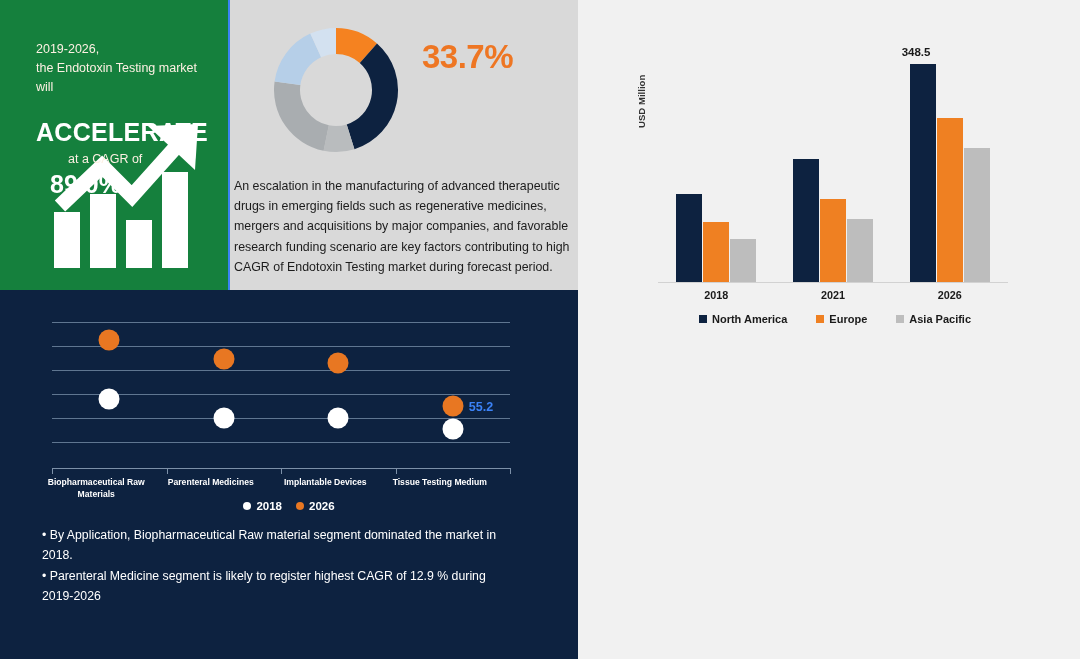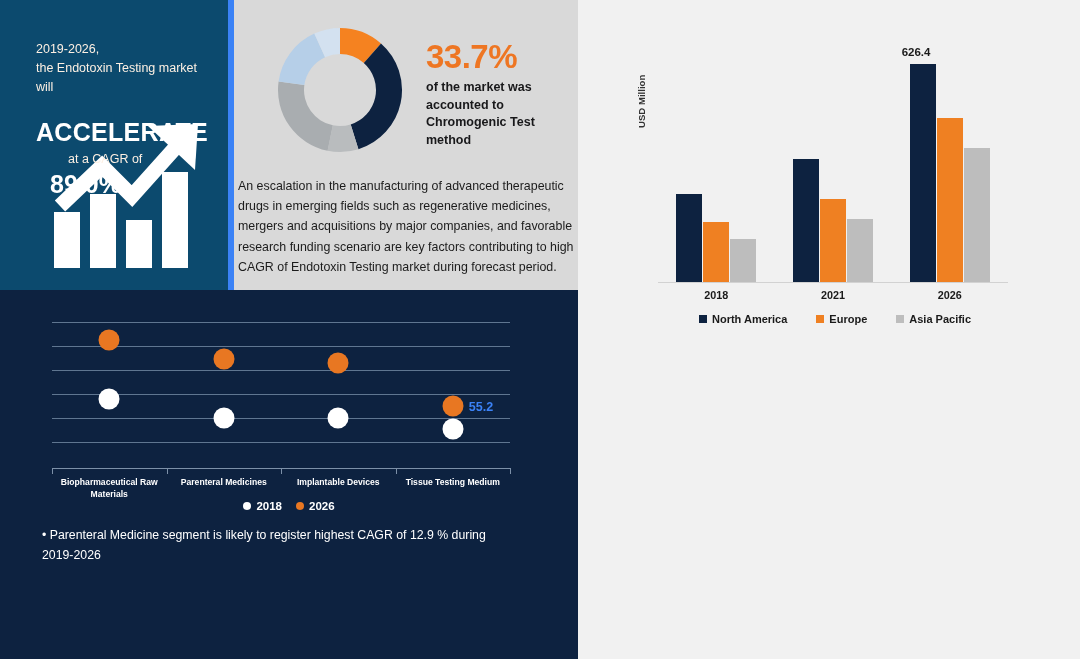--- a/index.html
+++ b/index.html
@@ -19,21 +19,21 @@
   .left-col {
     position: absolute; left: 0; top: 0;
     width: 578px; height: 659px;
     background: #0d2240;
   }
 
   
   .accel-panel {
     position: absolute; left: 0; top: 0;
     width: 228px; height: 290px;
-    background: #0c4a6e;
+    background: #15803d;
     overflow: hidden;
   }
   .accel-text {
     position: absolute; left: 36px; top: 40px;
     width: 190px;
     color: #ffffff;
   }
   .accel-l1 { font-size: 12.5px; line-height: 19px; color: #fdf0e3; }
   .accel-l2 { font-size: 12.5px; line-height: 19px; color: #fdf0e3; }
   .accel-l3 { font-size: 12.5px; line-height: 19px; color: #fdf0e3; }
@@ -46,21 +46,21 @@
     font-size: 25px; font-weight: bold; color: #ffffff;
     line-height: 30px; padding-left: 14px;
   }
   .accel-graphic { position: absolute; left: 52px; top: 120px; }
 
   
   .donut-panel {
     position: absolute; left: 228px; top: 0;
     width: 350px; height: 290px;
     background: #d9d9d9;
-    border-left: 6px solid #3b82f6;
+    border-left: 2px solid #3b82f6;
   }
   .donut-wrap { position: absolute; left: 38px; top: 22px; }
   .pct-block { position: absolute; left: 192px; top: 38px; width: 150px; }
   .pct-big {
     font-size: 33px; font-weight: bold; color: #ee7623;
     line-height: 38px; letter-spacing: -.5px;
   }
   .pct-sub {
     font-size: 12.5px; font-weight: bold; color: #18181a;
     line-height: 17.5px; margin-top: 3px;
@@ -87,21 +87,21 @@
   .dp-dot.y2018 { background: #ffffff; }
   .dp-dot.y2026 { background: #e87722; }
   .dp-value-label {
     position: absolute; color: #3b82f6; font-size: 12.5px; font-weight: bold;
   }
   .dp-axis {
     position: absolute; left: 52px; top: 168px; width: 458px; height: 1px;
     background: #7c90a8;
   }
   .dp-tick { position: absolute; top: 168px; width: 1px; height: 6px; background: #7c90a8; }
-  .dp-cats { position: absolute; left: 52px; top: 176px; width: 458px; display: flex; }
+  .dp-cats { position: absolute; left: 39px; top: 176px; width: 458px; display: flex; }
   .dp-cat {
     flex: 1; text-align: center; color: #ffffff;
     font-size: 8.6px; font-weight: bold; line-height: 12px;
     padding: 0 2px;
   }
   .dp-legend {
     position: absolute; left: 0; top: 200px; width: 578px;
     display: flex; justify-content: center; align-items: center; gap: 14px;
   }
   .dp-leg-item { display: flex; align-items: center; gap: 5px; }
@@ -213,21 +213,20 @@
        A 36 36 0 0 0 32.343388674920554 63.03954953535305 Z" fill="#b6cfe8"></path>
             <path d="M 42.30871397841637 11.573429817530275
        A 62 62 0 0 1 67.99999999999999 6
        L 68 32
        A 36 36 0 0 0 53.08247908424176 35.23618505534016 Z" fill="#d3e1f0"></path>
           </svg>
       </div>
 
       <div class="pct-block">
         <div class="pct-big">33.7%</div>
-        <div class="pct-sub">of the market was accounted to Chromogenic Test method</div>
       </div>
 
       <div class="donut-para">An escalation in the manufacturing of advanced therapeutic drugs in emerging fields such as regenerative medicines, mergers and acquisitions by major companies, and favorable research funding scenario are key factors contributing to high CAGR of Endotoxin Testing market  during forecast period.</div>
     </div>
 
     <div class="dotplot">
       <div class="dp-grid" id="dp-grid">
           <div class="dp-line" style="top: 0px;"></div>
           <div class="dp-line" style="top: 24px;"></div>
           <div class="dp-line" style="top: 48px;"></div>
@@ -262,20 +261,21 @@
           </div>
         </div>
     <div class="dp-tick" style="left: 52px;"></div>
         <div class="dp-tick" style="left: 166.5px;"></div>
         <div class="dp-tick" style="left: 281px;"></div>
         <div class="dp-tick" style="left: 395.5px;"></div>
         <div class="dp-tick" style="left: 510px;"></div>
       </div>
 
     <div class="left-bullets" id="left-bullets">
+        <p>• By Application, Biopharmaceutical Raw material segment dominated the market in 2018.</p>
         <p>• Parenteral Medicine segment is likely to register highest CAGR of 12.9 % during 2019-2026</p>
       </div>
   </div>
 
   <div class="right-col">
 
     <div class="barchart">
       <div class="bc-ylabel">USD Million</div>
       <div class="bc-plot" id="bc-plot">
         <div class="bc-baseline"></div>
@@ -284,21 +284,21 @@
             <div class="bc-bar eu" style="left: 45.3333px; width: 26px; height: 59.9471px;"></div>
             <div class="bc-bar ap" style="left: 72.3333px; width: 26px; height: 43.2176px;"></div>
           </div>
           <div class="bc-group" style="left: 116.667px; width: 116.667px;">
             <div class="bc-bar na" style="left: 18.3333px; width: 26px; height: 122.682px;"></div>
             <div class="bc-bar eu" style="left: 45.3333px; width: 26px; height: 82.6015px;"></div>
             <div class="bc-bar ap" style="left: 72.3333px; width: 26px; height: 62.7353px;"></div>
           </div>
           <div class="bc-group" style="left: 233.333px; width: 116.667px;">
             <div class="bc-bar na" style="left: 18.3333px; width: 26px; height: 218.319px;"></div>
-            <div class="bc-datalabel" style="left: 10.3333px; bottom: 224.319px;">626.4</div>
+            <div class="bc-datalabel" style="left: 10.3333px; bottom: 224.319px;">348.5</div>
             <div class="bc-bar eu" style="left: 45.3333px; width: 26px; height: 163.809px;"></div>
             <div class="bc-bar ap" style="left: 72.3333px; width: 26px; height: 134.184px;"></div>
           </div>
         </div>
       <div class="bc-xlabels" id="bc-xlabels">
           <div class="bc-xlabel">2018</div>
           <div class="bc-xlabel">2021</div>
           <div class="bc-xlabel">2026</div>
         </div>
       <div class="bc-legend" id="bc-legend">

